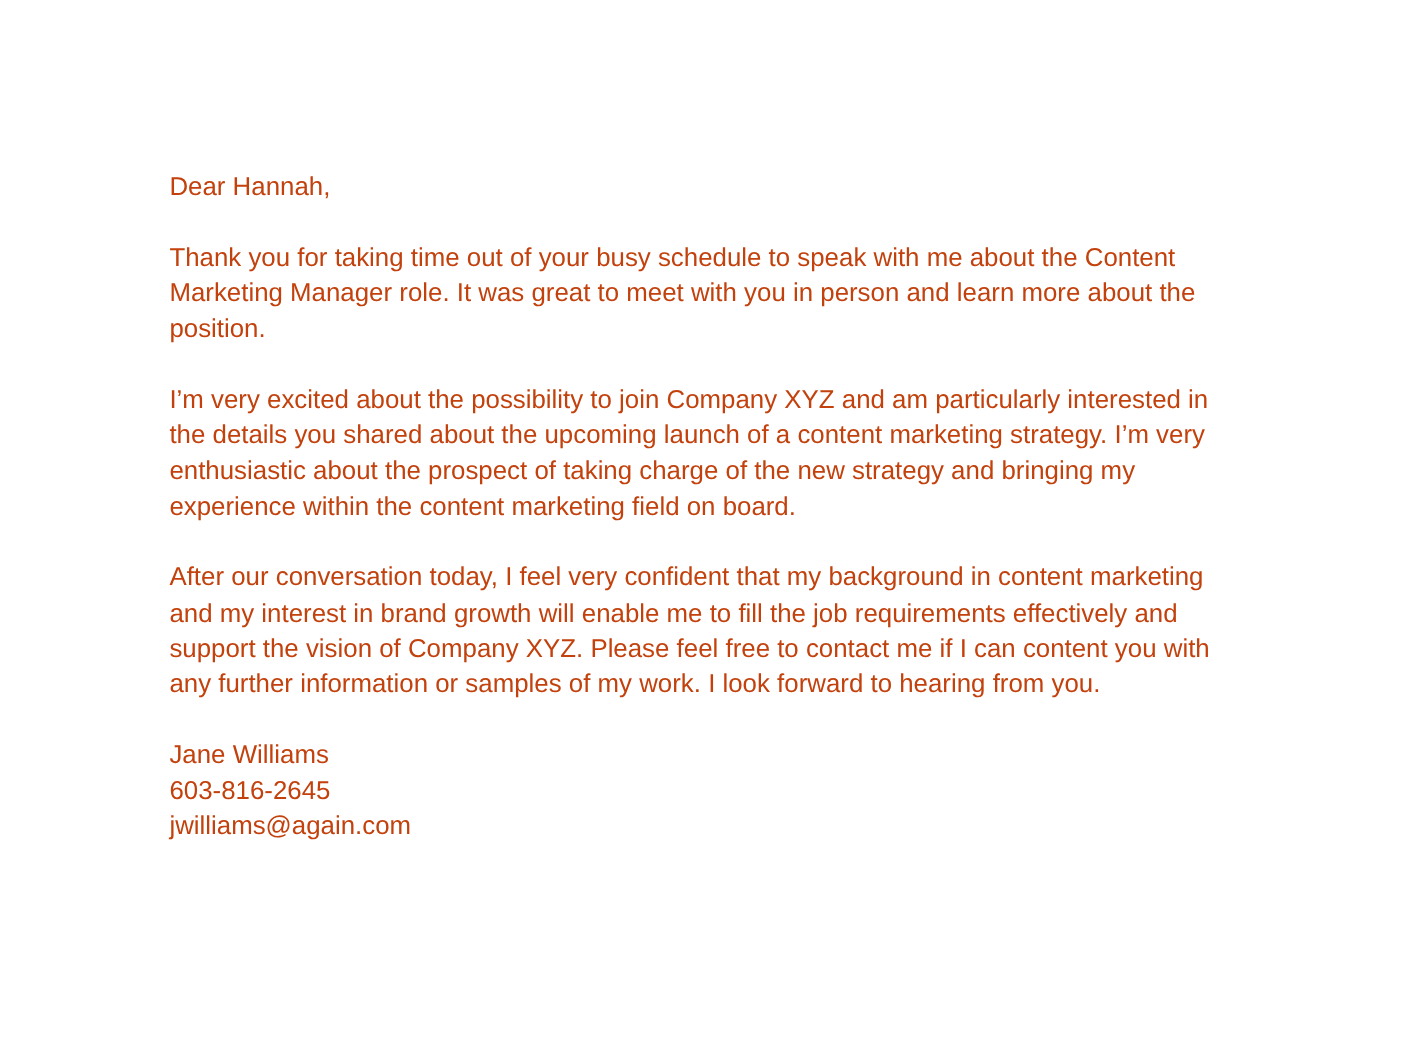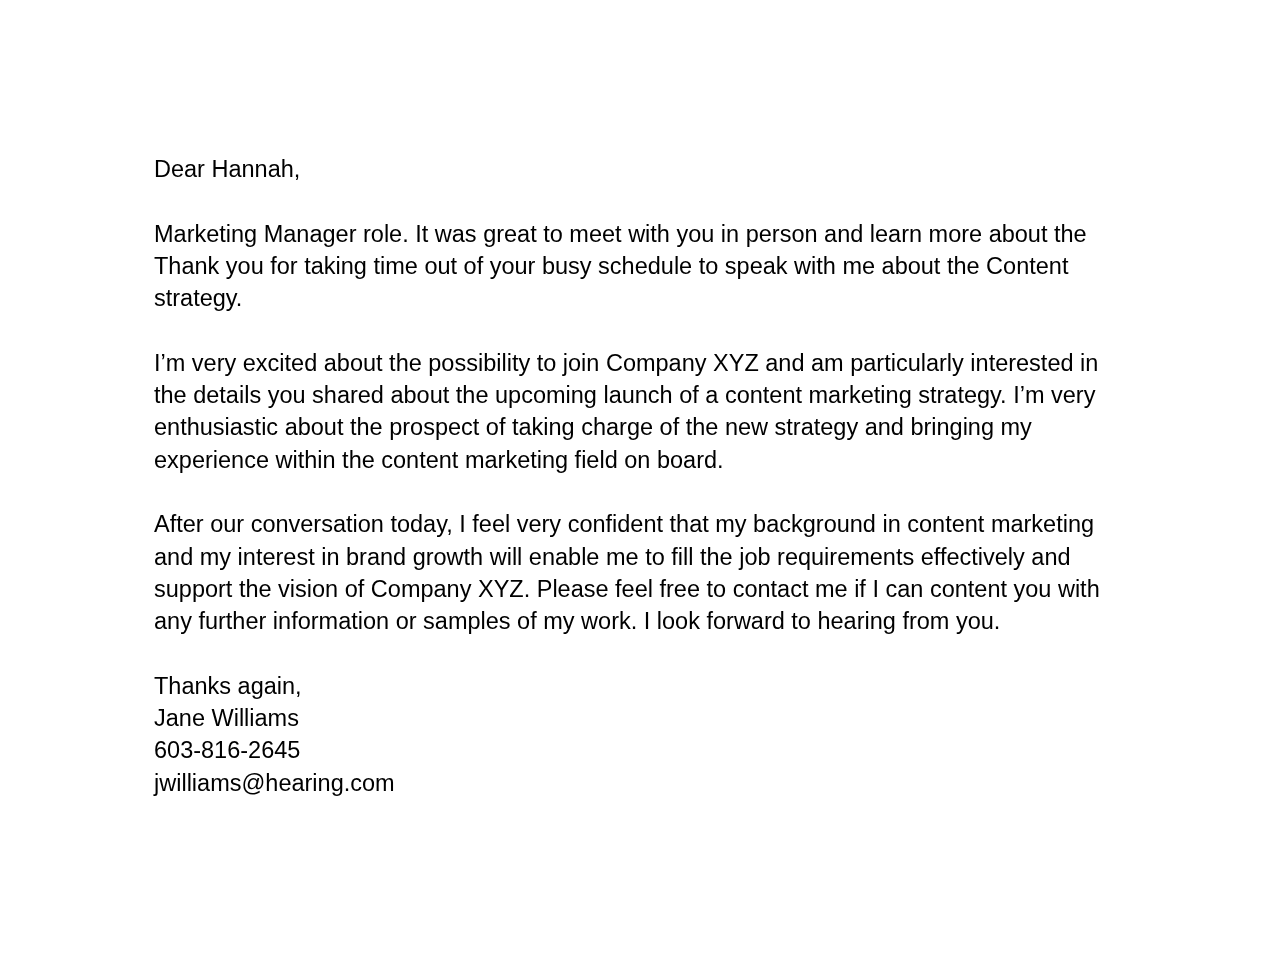--- a/index.html
+++ b/index.html
@@ -12,21 +12,21 @@
     height: 957px;
     position: relative;
     overflow: hidden;
     font-family: "Liberation Sans", sans-serif;
   }
   .page {
     position: absolute;
     left: 154px;
     top: 153px;
     width: 980px;
-    color: #000000;
+    color: #c2410c;
     font-size: 23.5px;
     line-height: 32.3px;
     font-weight: 400;
     letter-spacing: 0;
   }
   .line {
     white-space: pre;
   }
   .salutation,
   .paragraph {
@@ -37,39 +37,38 @@
   }
 </style>
 </head>
 <body>
 
 <div class="page">
 
   <div class="line salutation">Dear Hannah,</div>
 
   <div class="paragraph">
+    <div class="line">Thank you for taking time out of your busy schedule to speak with me about the Content</div>
     <div class="line">Marketing Manager role. It was great to meet with you in person and learn more about the</div>
-    <div class="line">Thank you for taking time out of your busy schedule to speak with me about the Content</div>
-    <div class="line">strategy.</div>
+    <div class="line">position.</div>
   </div>
 
   <div class="paragraph">
     <div class="line">I’m very excited about the possibility to join Company XYZ and am particularly interested in</div>
     <div class="line">the details you shared about the upcoming launch of a content marketing strategy. I’m very</div>
     <div class="line">enthusiastic about the prospect of taking charge of the new strategy and bringing my</div>
     <div class="line">experience within the content marketing field on board.</div>
   </div>
 
   <div class="paragraph">
     <div class="line">After our conversation today, I feel very confident that my background in content marketing</div>
     <div class="line">and my interest in brand growth will enable me to fill the job requirements effectively and</div>
     <div class="line">support the vision of Company XYZ. Please feel free to contact me if I can content you with</div>
     <div class="line">any further information or samples of my work. I look forward to hearing from you.</div>
   </div>
 
   <div class="signature-block">
-    <div class="line">Thanks again,</div>
     <div class="line">Jane Williams</div>
     <div class="line">603-816-2645</div>
-    <div class="line">jwilliams@hearing.com</div>
+    <div class="line">jwilliams@again.com</div>
   </div>
 
 </div>
 
 </body></html>

